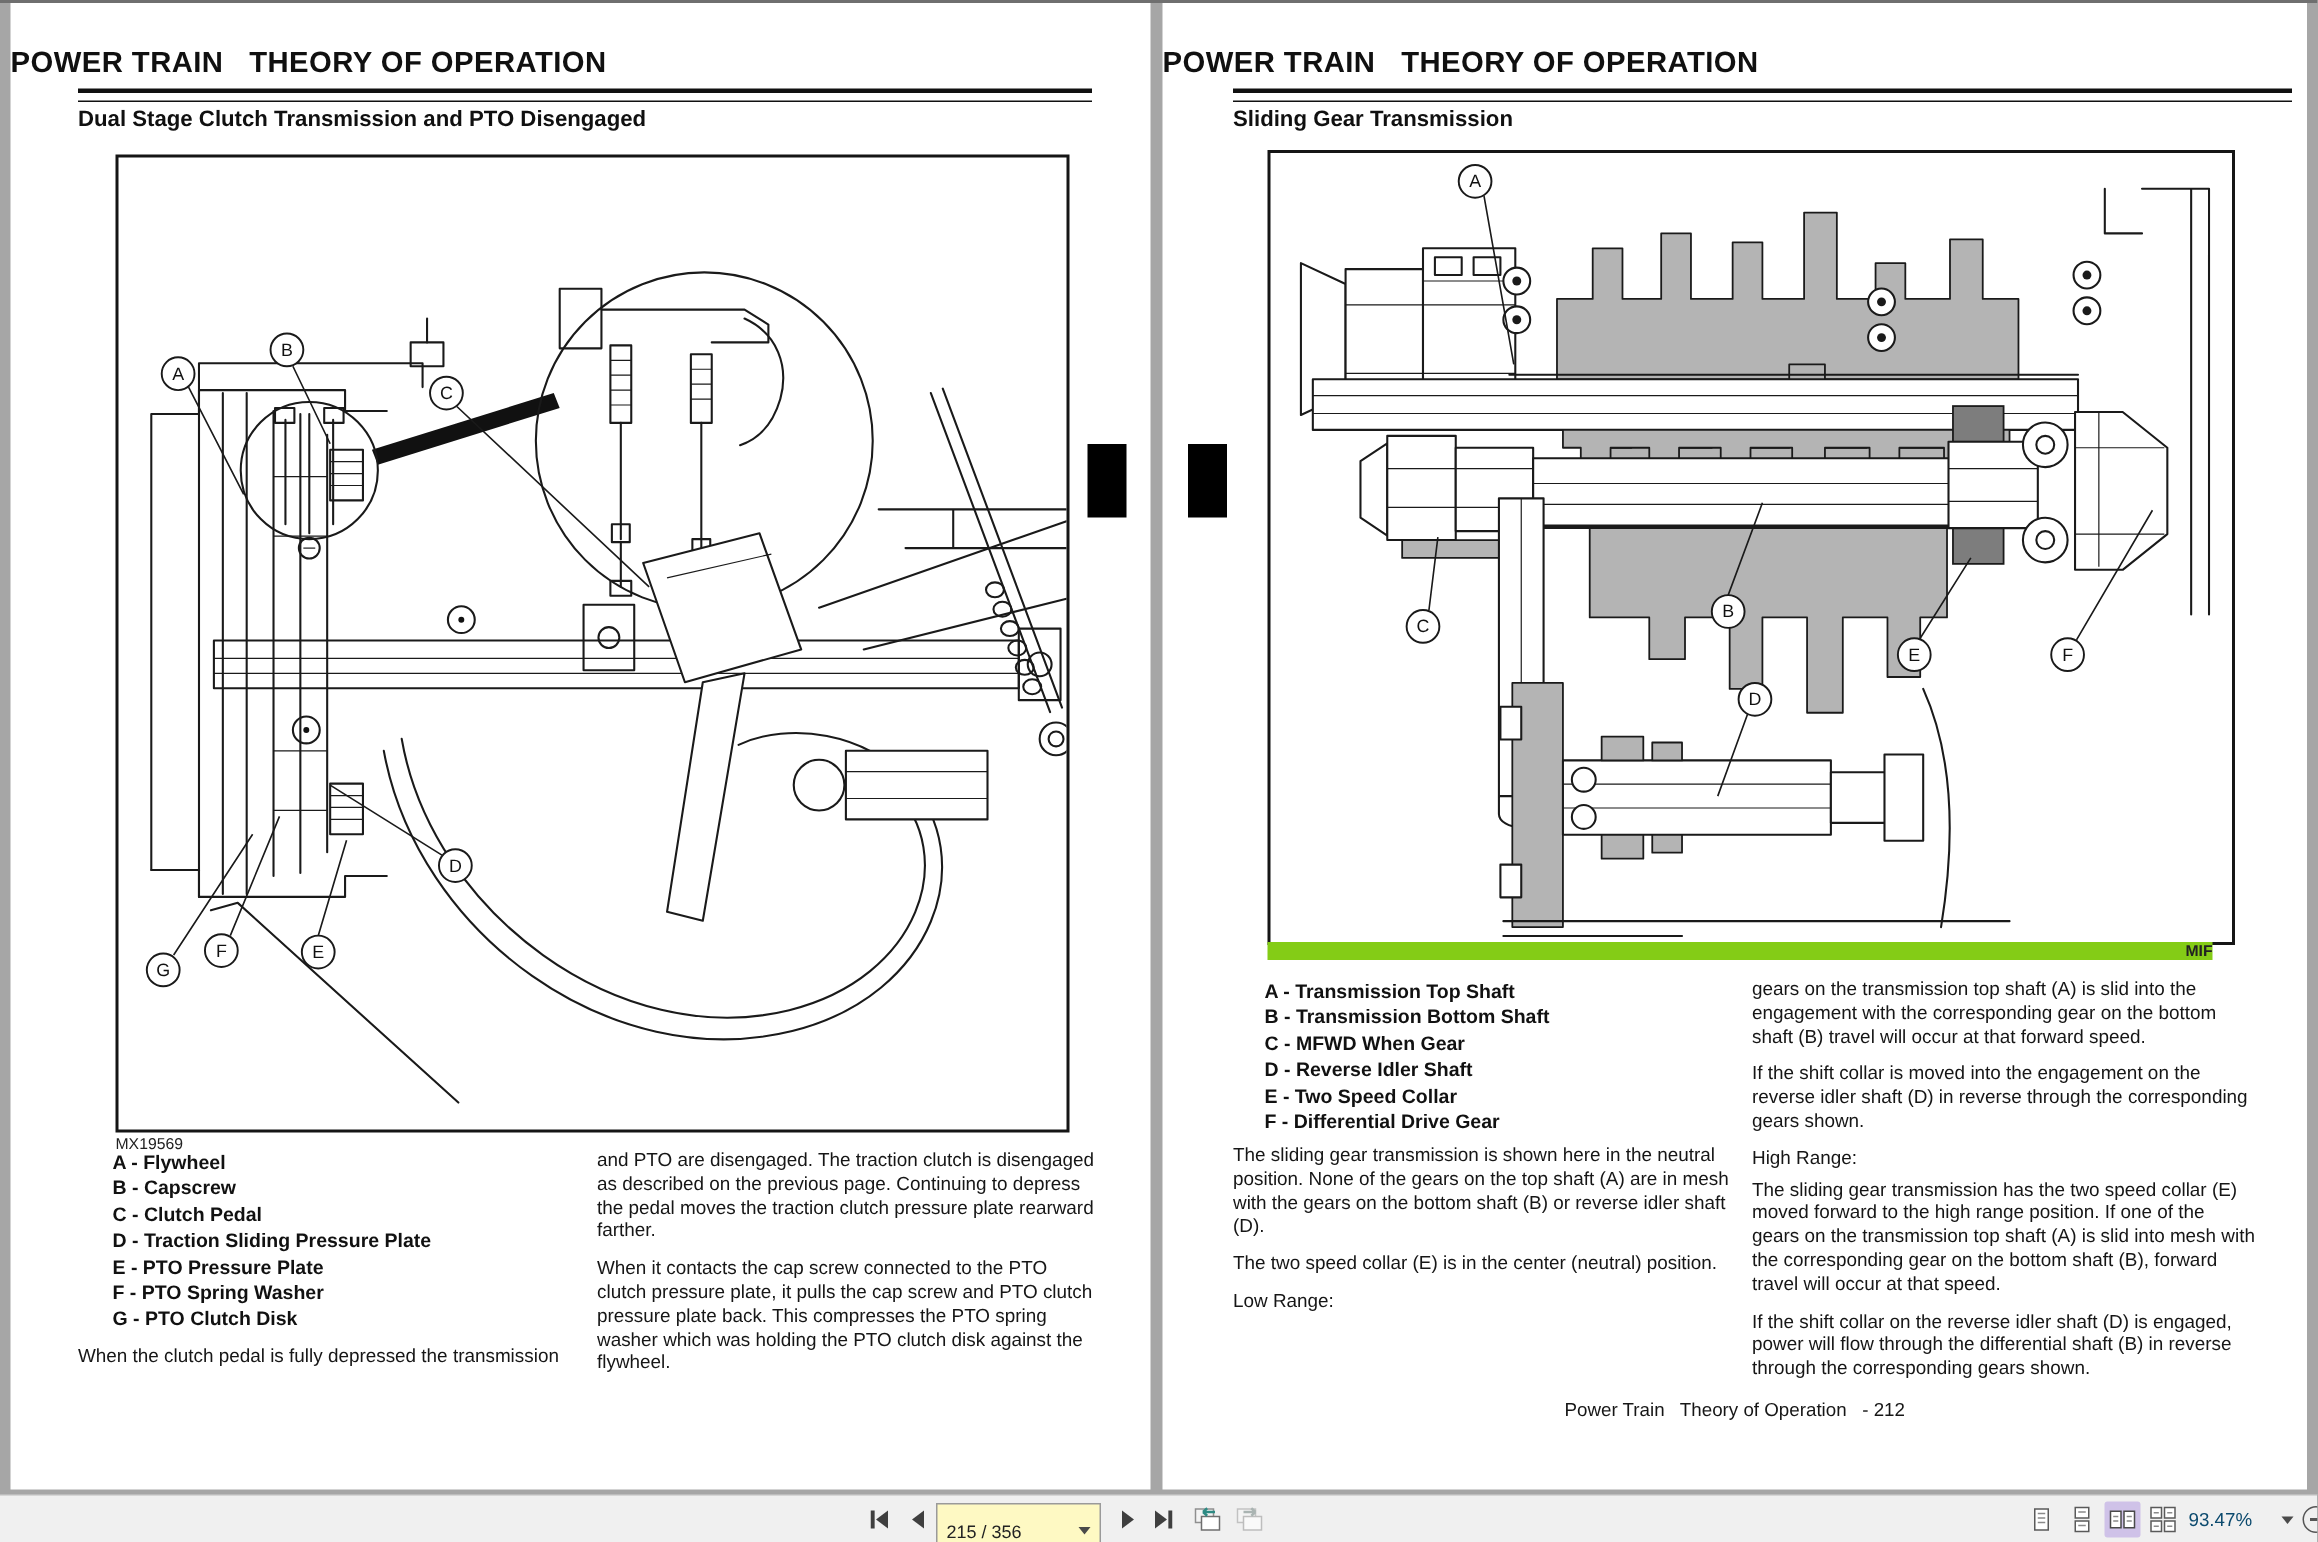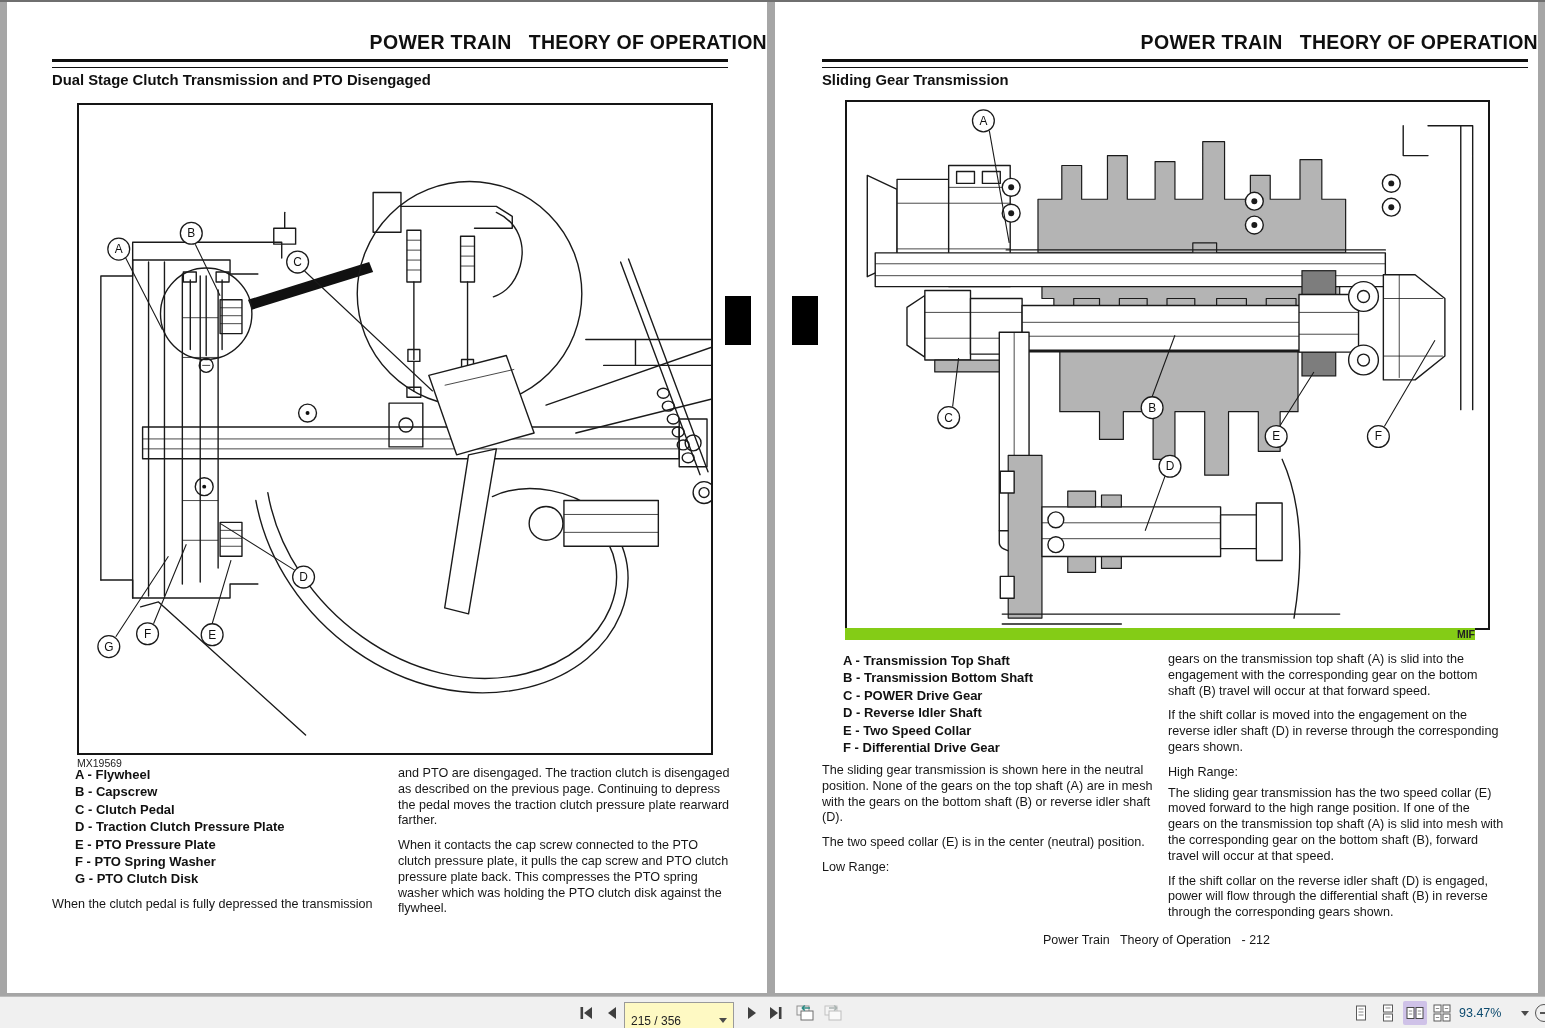--- a/index.html
+++ b/index.html
@@ -4,21 +4,21 @@
 <style>
 *{margin:0;padding:0;box-sizing:border-box}
 html,body{width:1545px;height:1028px;overflow:hidden}
 body{font-family:"Liberation Sans",sans-serif;background:#a6a6a6}
 .viewer{position:relative;width:1545px;height:1028px;background:#a6a6a6;border-top:2px solid #6f6f6f;overflow:hidden}
 .page{position:absolute;top:0;height:991px;background:#fff;color:#141414}
 .page-left{left:7px;width:760px}
 .page-right{left:775px;width:763px}
 .thumb-tab{position:absolute;top:294px;width:26px;height:49px;background:#000}
 .tab-l{left:718px}.tab-r{left:17px}
-.doc-title{position:absolute;left:0;top:29px;width:100%;text-align:right;font-size:19.5px;font-weight:bold;letter-spacing:.3px;white-space:pre;color:#101010}
+.doc-title{position:absolute;left:0;top:29px;width:100%;text-align:left;font-size:19.5px;font-weight:bold;letter-spacing:.3px;white-space:pre;color:#101010}
 .rule{position:absolute;height:9px;border-top:3.5px solid #101010;border-bottom:1.8px solid #101010}
 .page-left .rule{left:45px;top:57px;width:676px}
 .page-right .rule{left:47px;top:57px;width:706px}
 .section-title{position:absolute;top:70px;font-size:14.8px;font-weight:bold;color:#101010}
 .page-left .section-title{left:45px}
 .page-right .section-title{left:47px}
 .figbox{position:absolute;border:2px solid #151515;background:#fff}
 .page-left .figbox{left:70px;top:101px;width:636px;height:652px}
 .page-right .figbox{left:70px;top:98px;width:645px;height:530px}
 .figbox svg{display:block;width:100%;height:100%}
@@ -180,21 +180,21 @@
             <text class="lblt" x="30" y="549">G</text>
           </g>
       </svg>
     </div>
     <div class="figcap cap-l">MX19569</div>
 
     <div class="legend">
       <div>A - Flywheel</div>
       <div>B - Capscrew</div>
       <div>C - Clutch Pedal</div>
-      <div>D - Traction Clutch Pressure Plate</div>
+      <div>D - Traction Sliding Pressure Plate</div>
       <div>E - PTO Pressure Plate</div>
       <div>F - PTO Spring Washer</div>
       <div>G - PTO Clutch Disk</div>
     </div>
 
     <div class="col lcol1">
       <p>When the clutch pedal is fully depressed the transmission</p>
     </div>
     <div class="col rcol1">
       <p>and PTO are disengaged. The traction clutch is disengaged as described on the previous page. Continuing to depress the pedal moves the traction clutch pressure plate rearward farther.</p>
@@ -310,21 +310,21 @@
             <circle class="lblc" cx="535" cy="337" r="11"></circle>
             <text class="lblt" x="535" y="341">F</text>
           </g>
       </svg>
     </div>
     <div class="figcap cap-r">MIF</div>
 
     <div class="legend">
       <div>A - Transmission Top Shaft</div>
       <div>B - Transmission Bottom Shaft</div>
-      <div>C - POWER Drive Gear</div>
+      <div>C - MFWD When Gear</div>
       <div>D - Reverse Idler Shaft</div>
       <div>E - Two Speed Collar</div>
       <div>F - Differential Drive Gear</div>
     </div>
 
     <div class="col lcol2">
       <p>The sliding gear transmission is shown here in the neutral position. None of the gears on the top shaft (A) are in mesh with the gears on the bottom shaft (B) or reverse idler shaft (D).</p>
       <p>The two speed collar (E) is in the center (neutral) position.</p>
       <p class="h">Low Range:</p>
     </div>

